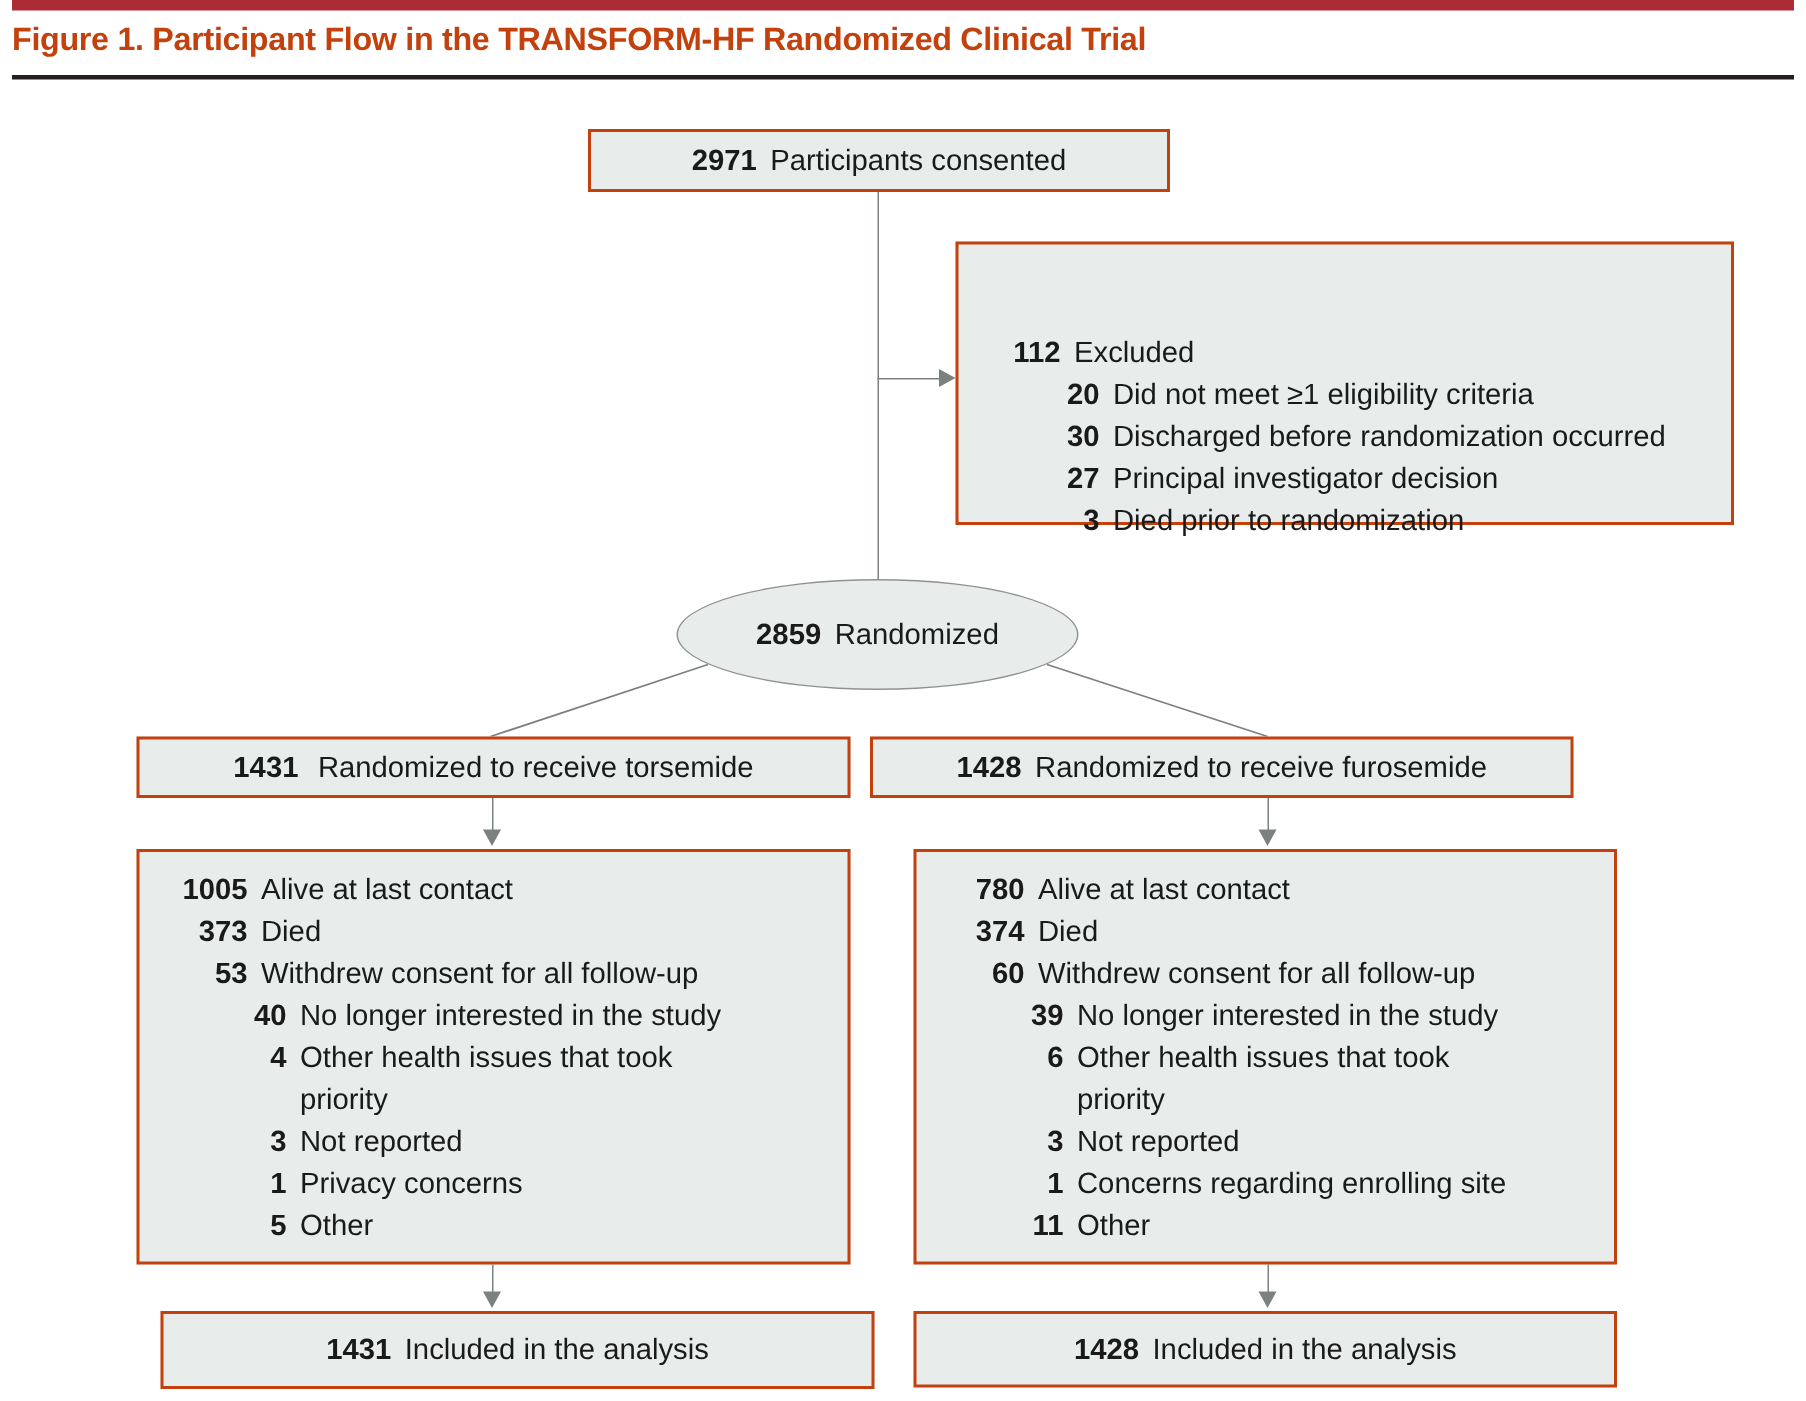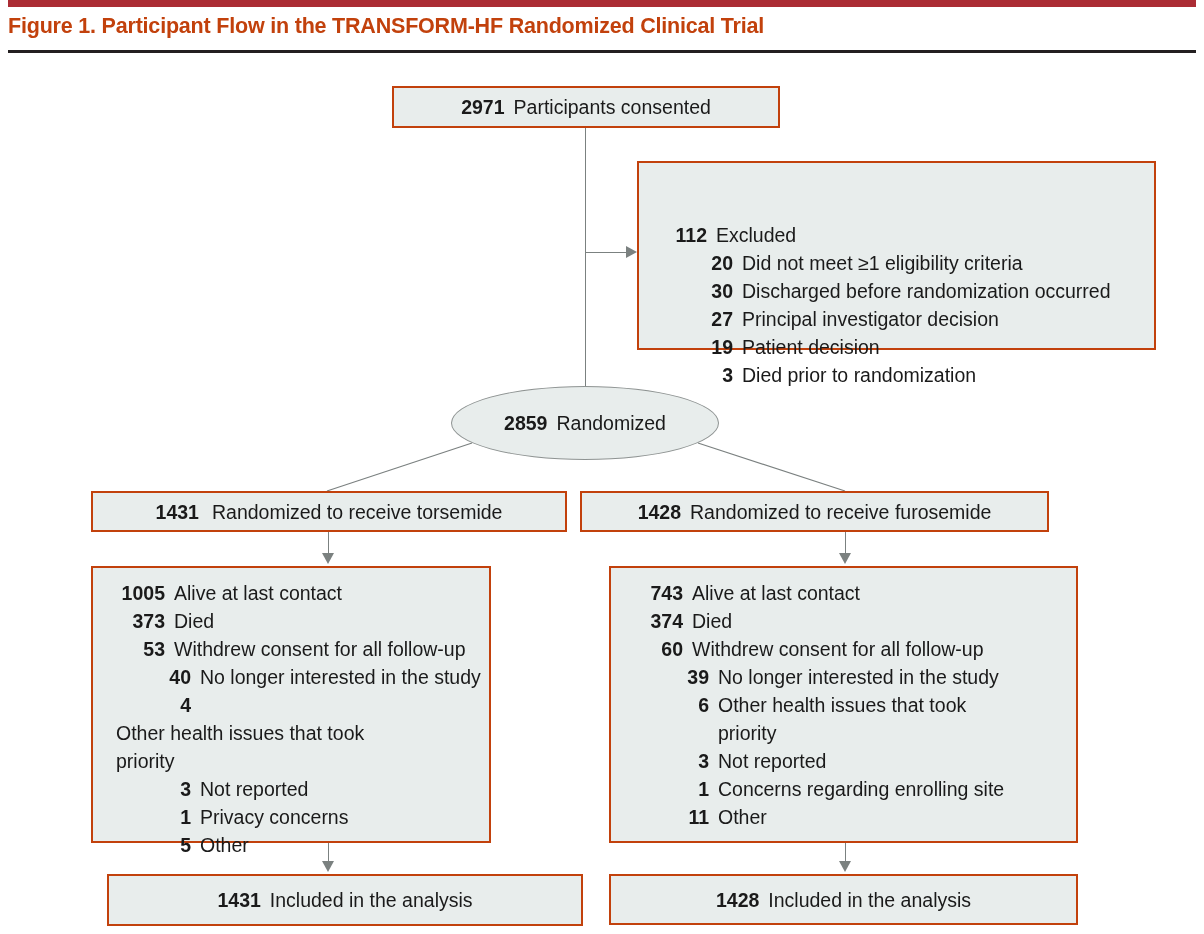--- a/index.html
+++ b/index.html
@@ -154,42 +154,41 @@
 
   <div class="hline" style="left:585px; top:252px; width:42px;"></div>
   <div class="arrow-right" style="left:626px; top:246px;"></div>
 
   <div class="fbox" style="left:637px; top:161px; width:519px; height:189px;">
     <div class="ledger" style="left:10px; top:14px;margin-top:44px;">
       <div class="ln lvl0"><span class="num">112</span><span class="txt">Excluded</span></div>
       <div class="ln lvl1"><span class="num">20</span><span class="txt">Did not meet ≥1 eligibility criteria</span></div>
       <div class="ln lvl1"><span class="num">30</span><span class="txt">Discharged before randomization occurred</span></div>
       <div class="ln lvl1"><span class="num">27</span><span class="txt">Principal investigator decision</span></div>
-      <div class="ln lvl1"><span class="num">19</span><span class="txt">Patient decision</span></div>
       <div class="ln lvl1"><span class="num">3</span><span class="txt">Died prior to randomization</span></div>
     </div>
   </div>
 
   <div class="ellipse" style="left:451px; top:386px; width:268px; height:74px;">
     <span class="ln"><span class="num" style="width:auto">2859</span><span class="txt" style="margin-left:9px">Randomized</span></span>
   </div>
 
   <svg class="diag" style="left:0px; top:430px; width:1204px; height:70px;" viewBox="0 0 1204 70">
     <line x1="472" y1="13" x2="327" y2="61" stroke="#7b8180" stroke-width="1.2"></line>
     <line x1="698" y1="13" x2="845" y2="61" stroke="#7b8180" stroke-width="1.2"></line>
   </svg>
 
   <div class="fbox centered" style="left:91px; top:491px; width:476px; height:41px;">
     <span class="ln"><span class="num" style="width:auto">1431</span><span class="txt" style="margin-left:13px">Randomized to receive torsemide</span></span>
   </div>
 
   <div class="vline" style="left:328px; top:532px; height:23px;"></div>
   <div class="arrow-down" style="left:322px; top:553px;"></div>
 
-  <div class="fbox" style="left:91px; top:566px; width:400px; height:277px;">
+  <div class="fbox" style="left:91px; top:566px; width:476px; height:277px;">
     <div class="ledger" style="left:14px; top:11px;">
       <div class="ln lvl0"><span class="num">1005</span><span class="txt">Alive at last contact</span></div>
       <div class="ln lvl0"><span class="num">373</span><span class="txt">Died</span></div>
       <div class="ln lvl0"><span class="num">53</span><span class="txt">Withdrew consent for all follow-up</span></div>
       <div class="ln lvl1"><span class="num">40</span><span class="txt">No longer interested in the study</span></div>
       <div class="ln lvl1 wrap"><span class="num">4</span><span class="txt hang">Other health issues that took priority</span></div>
       <div class="ln lvl1"><span class="num">3</span><span class="txt">Not reported</span></div>
       <div class="ln lvl1"><span class="num">1</span><span class="txt">Privacy concerns</span></div>
       <div class="ln lvl1"><span class="num">5</span><span class="txt">Other</span></div>
     </div>
@@ -204,21 +203,21 @@
 
   <div class="fbox centered" style="left:580px; top:491px; width:469px; height:41px;">
     <span class="ln"><span class="num" style="width:auto">1428</span><span class="txt" style="margin-left:9px">Randomized to receive furosemide</span></span>
   </div>
 
   <div class="vline" style="left:845px; top:532px; height:23px;"></div>
   <div class="arrow-down" style="left:839px; top:553px;"></div>
 
   <div class="fbox" style="left:609px; top:566px; width:469px; height:277px;">
     <div class="ledger" style="left:14px; top:11px;">
-      <div class="ln lvl0"><span class="num">743</span><span class="txt">Alive at last contact</span></div>
+      <div class="ln lvl0"><span class="num">780</span><span class="txt">Alive at last contact</span></div>
       <div class="ln lvl0"><span class="num">374</span><span class="txt">Died</span></div>
       <div class="ln lvl0"><span class="num">60</span><span class="txt">Withdrew consent for all follow-up</span></div>
       <div class="ln lvl1"><span class="num">39</span><span class="txt">No longer interested in the study</span></div>
       <div class="ln lvl1 wrap"><span class="num">6</span><span class="txt hang">Other health issues that took priority</span></div>
       <div class="ln lvl1"><span class="num">3</span><span class="txt">Not reported</span></div>
       <div class="ln lvl1"><span class="num">1</span><span class="txt">Concerns regarding enrolling site</span></div>
       <div class="ln lvl1"><span class="num">11</span><span class="txt">Other</span></div>
     </div>
   </div>
 

